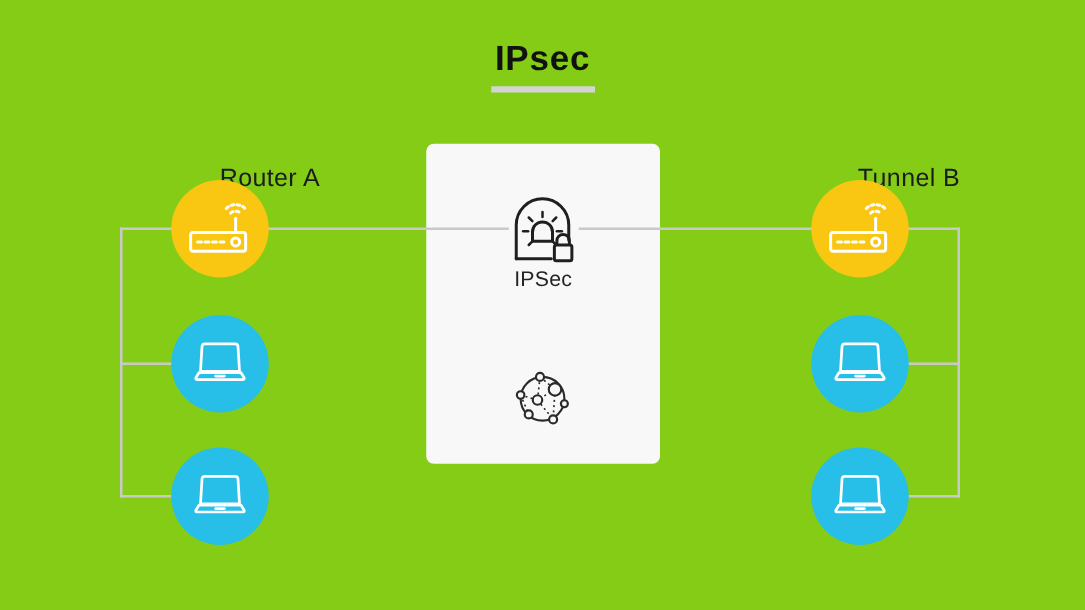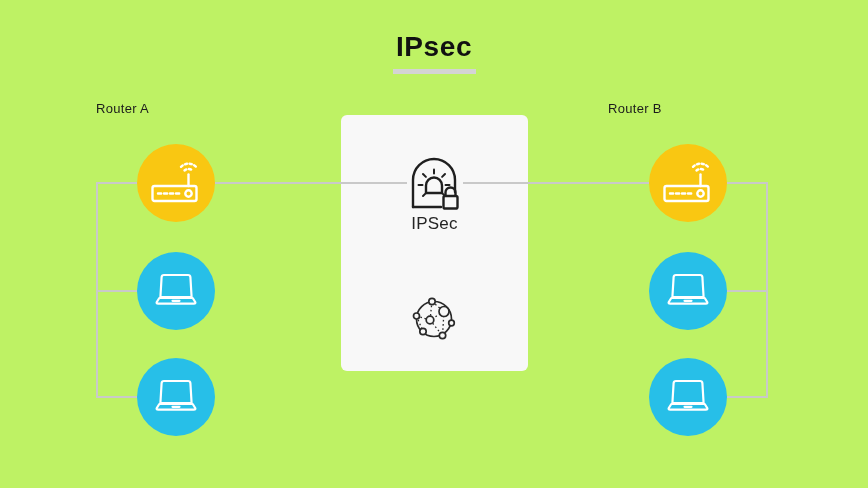--- a/index.html
+++ b/index.html
@@ -1,30 +1,30 @@
 <!DOCTYPE html>
 <html style="--router_yellow: #F9C712; --device_cyan: #27BFE8; --line_gray: #C9C9C9; --panel_bg: #F8F8F8; --underline_gray: #D4D4D4; --icon_stroke: #1F1F1F; --text_dark: #1C1C1C;"><head>
 <meta charset="utf-8">
 <style>
   html,body{margin:0;padding:0;background:#fff;}
   .canvas{
-    position:relative;width:868px;height:488px;background:#bef264;
+    position:relative;width:868px;height:488px;background:#84cc16;
     font-family:"Liberation Sans", sans-serif;overflow:hidden;
   }
   .title{
     position:absolute;top:31px;left:0;width:100%;text-align:center;
     font-size:28px;font-weight:700;letter-spacing:.6px;color:#111;
   }
   .title-underline{
     position:absolute;left:393px;top:69px;width:83px;height:5px;
     background:var(--underline_gray,#d4d4d4);
   }
   .group-label{
-    position:absolute;top:101px;width:160px;text-align:left;
-    font-size:13px;font-weight:500;letter-spacing:.3px;color:var(--text_dark,#1c1c1c);
+    position:absolute;top:132px;width:160px;text-align:right;
+    font-size:20px;font-weight:500;letter-spacing:.3px;color:var(--text_dark,#1c1c1c);
   }
   .panel{
     position:absolute;left:341px;top:115px;width:187px;height:256px;
     background:var(--panel_bg,#f8f8f8);border-radius:6px;
   }
   .hline,.vline{position:absolute;background:var(--line_gray,#c9c9c9);}
   .hline{height:2px;}
   .vline{width:2px;}
   .circle{
     position:absolute;width:78px;height:78px;border-radius:50%;
@@ -104,21 +104,21 @@
     </symbol>
   </defs>
 </svg>
 
 <div class="canvas">
 
   <div class="title">IPsec</div>
   <div class="title-underline"></div>
 
   <div class="group-label" style="left:96px;">Router A</div>
-  <div class="group-label" style="left:608px;">Router B</div>
+  <div class="group-label" style="left:608px;">Tunnel B</div>
 
   <div class="panel"></div>
 
   <div class="vline" style="left:96px;top:182px;height:216px;"></div>
   <div class="vline" style="left:766px;top:182px;height:216px;"></div>
 
   <div class="hline" style="left:96px;top:182px;width:42px;"></div>
   <div class="hline" style="left:214px;top:182px;width:193px;"></div>
   <div class="hline" style="left:463px;top:182px;width:187px;"></div>
   <div class="hline" style="left:726px;top:182px;width:42px;"></div>

